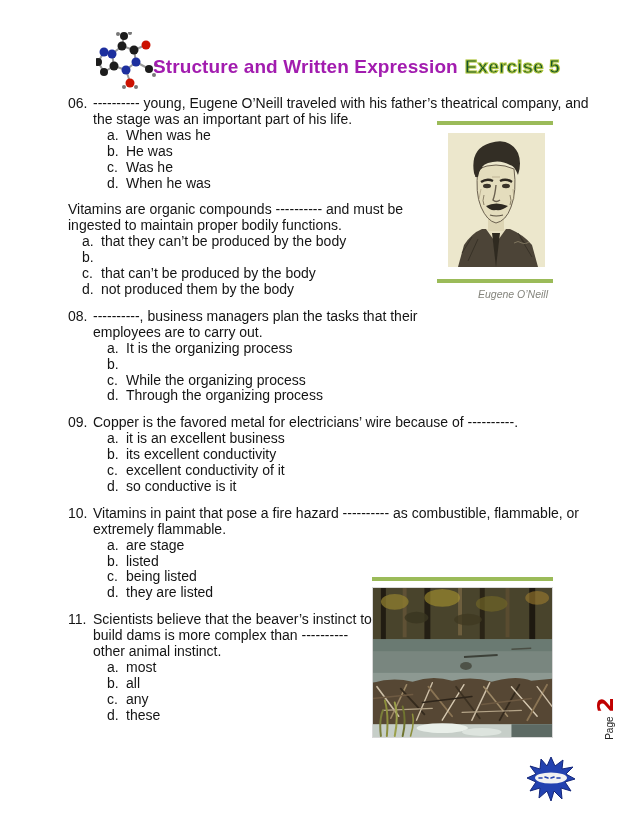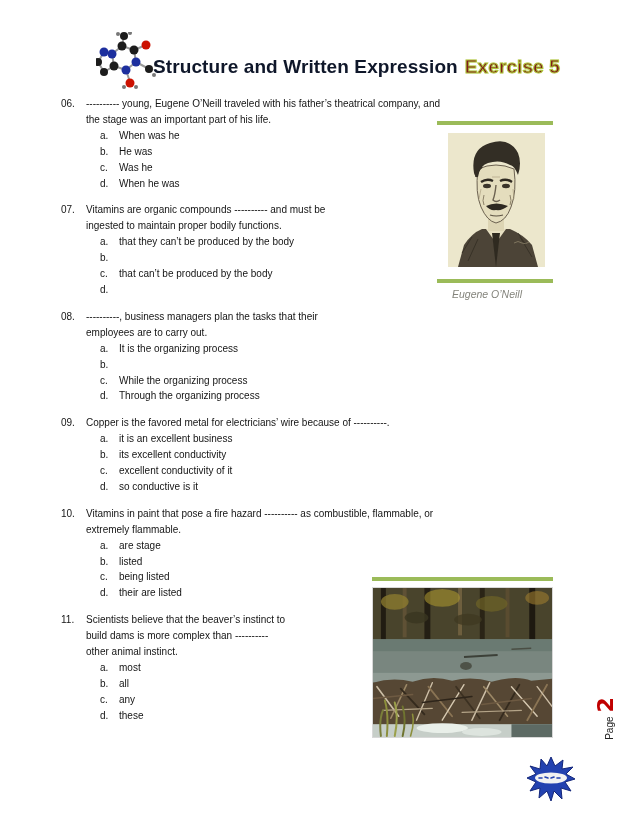--- a/index.html
+++ b/index.html
@@ -7,39 +7,39 @@
     width:638px; height:826px; position:relative; overflow:hidden;
     background:#ffffff; font-family:"Liberation Sans", sans-serif;
     color:#141414;
   }
   
   .header-logo { position:absolute; left:96px; top:32px; width:64px; height:58px; }
   .header-title {
     position:absolute; left:153px; top:56px; white-space:nowrap;
     font-size:19px; font-weight:bold; letter-spacing:0.1px;
   }
-  .title-main { color:#0f172a;margin-top:34px; }
+  .title-main { color:#a21caf;margin-top:34px; }
   .title-accent {
-    color:#7f1d1d; margin-left:7px;
+    color:#14532d; margin-left:7px;
     -webkit-text-stroke:1px #aec43a;
     text-shadow:0 0 1px #a9bf2f;
   }
   
-  .questions { position:absolute; left:61px; top:96px; font-size:10px; line-height:15.9px; }
+  .questions { position:absolute; left:68px; top:96px; font-size:14px; line-height:15.9px; }
   .question { display:flex; margin-bottom:11px; }
   .q-num { width:25px; flex:none; }
   .q-stem { white-space:nowrap; }
   .options { margin:0; padding:0; list-style:none; margin-left:14px; }
   .opt { display:flex; white-space:nowrap; }
   .opt-letter { width:19px; flex:none; }
   
   .rule-green { position:absolute; height:4px; background:#9bbb59; }
   .fig-oneill-img { position:absolute; left:448px; top:133px; width:97px; height:134px; }
   .fig-oneill-caption {
-    position:absolute; left:429px; top:288px; width:116px; text-align:center;
+    position:absolute; left:455px; top:288px; width:116px; text-align:center;
     font-size:10.5px; font-style:italic; color:#84847c;
   }
   .fig-beaver-img {
     position:absolute; left:372px; top:587px; width:181px; height:151px;
     border:1px solid #d8d8d8; box-sizing:border-box;
   }
   
   .page-label {
     position:absolute; left:576px; top:678px; width:58px; height:80px;
     display:flex; align-items:center; justify-content:center;
@@ -126,40 +126,40 @@
           </li>
         <li class="opt">
             <span class="opt-letter">d.</span>
             <span>When he was</span>
           </li>
       </ul>
     </div>
   </div>
 
   <div class="question">
-    <div class="q-num">07.</div>
     <div class="q-body">
       <div class="q-stem">
         <span>Vitamins are organic compounds ---------- and must be</span><br>
         <span>ingested to maintain proper bodily functions.</span>
       </div>
       <ul class="options">
         <li class="opt">
             <span class="opt-letter">a.</span>
             <span>that they can’t be produced by the body</span>
           </li>
         <li class="opt">
             <span class="opt-letter">b.</span>
           </li>
         <li class="opt">
             <span class="opt-letter">c.</span>
             <span>that can’t be produced by the body</span>
           </li>
         <li class="opt">
             <span class="opt-letter">d.</span>
+            <span>not produced them by the body</span>
           </li>
       </ul>
     </div>
   </div>
 
   <div class="question">
     <div class="q-num">08.</div>
     <div class="q-body">
       <div class="q-stem">
         <span>----------, business managers plan the tasks that their</span><br>
@@ -227,21 +227,21 @@
         <li class="opt">
             <span class="opt-letter">b.</span>
             <span>listed</span>
           </li>
         <li class="opt">
             <span class="opt-letter">c.</span>
             <span>being listed</span>
           </li>
         <li class="opt">
             <span class="opt-letter">d.</span>
-            <span>their are listed</span>
+            <span>they are listed</span>
           </li>
       </ul>
     </div>
   </div>
 
   <div class="question">
     <div class="q-num">11.</div>
     <div class="q-body">
       <div class="q-stem">
         <span>Scientists believe that the beaver’s instinct to</span><br>

